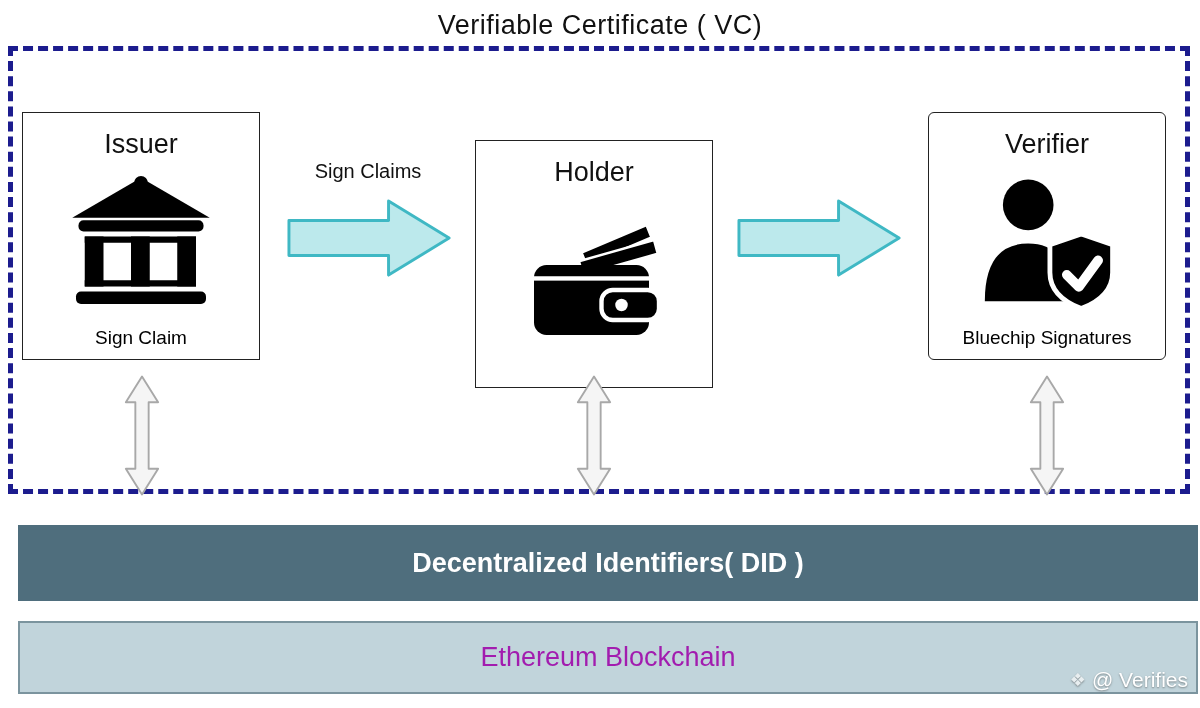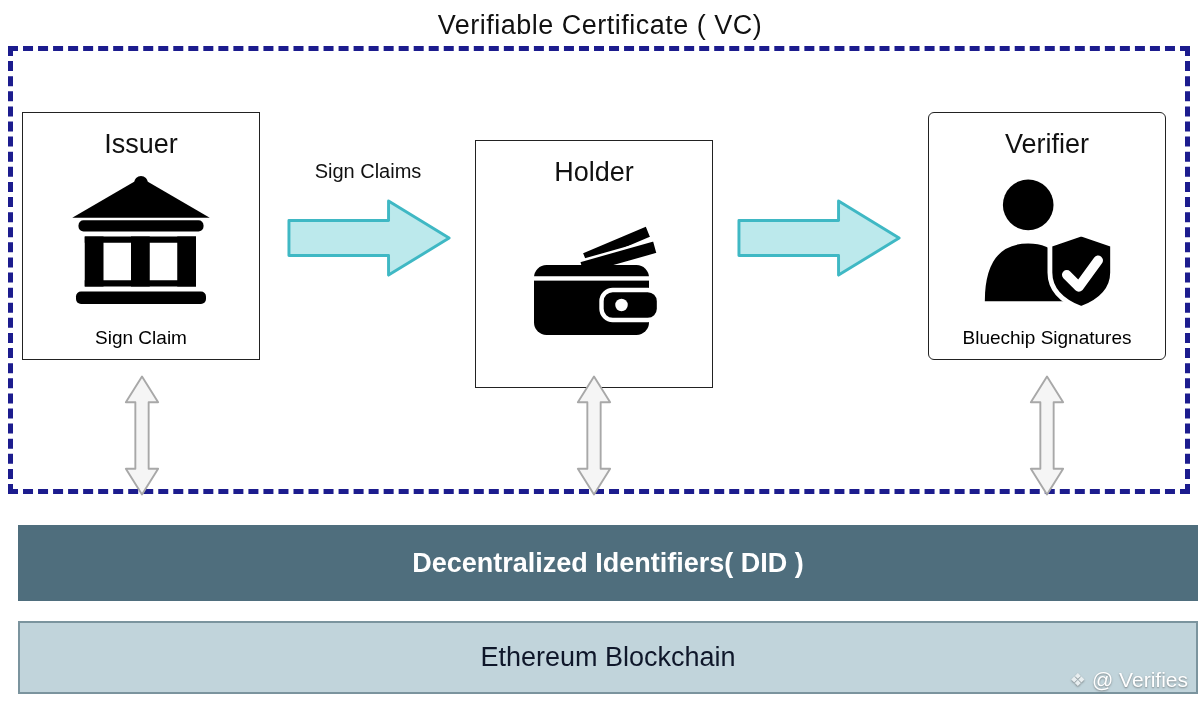--- a/index.html
+++ b/index.html
@@ -35,21 +35,21 @@
   .v-arrow{position:absolute;top:372px;width:38px;height:127px;}
   .v-arrow-1{left:123px;}
   .v-arrow-2{left:575px;}
   .v-arrow-3{left:1028px;}
 
   .layer-bar{position:absolute;left:10px;width:1180px;box-sizing:border-box;
     display:flex;align-items:center;justify-content:center;margin-left:8px;}
   .layer-did{top:525px;height:76px;background:#4f6e7d;}
   .layer-did .layer-label{color:#ffffff;font-size:27px;font-weight:bold;}
   .layer-eth{top:621px;height:73px;background:#c1d4db;border:2px solid #7b949e;}
-  .layer-eth .layer-label{color:#0f172a;font-size:27px;font-weight:normal;}
+  .layer-eth .layer-label{color:#a21caf;font-size:27px;font-weight:normal;}
 
   .watermark{position:absolute;right:12px;top:668px;display:flex;align-items:center;
     gap:6px;color:#ffffff;font-size:21px;text-shadow:0 1px 2px rgba(60,60,60,.55);}
   .watermark .wm-icon{font-size:18px;color:#e8eef0;}
 </style>
 </head>
 <body>
 
 <div class="stage">
 

